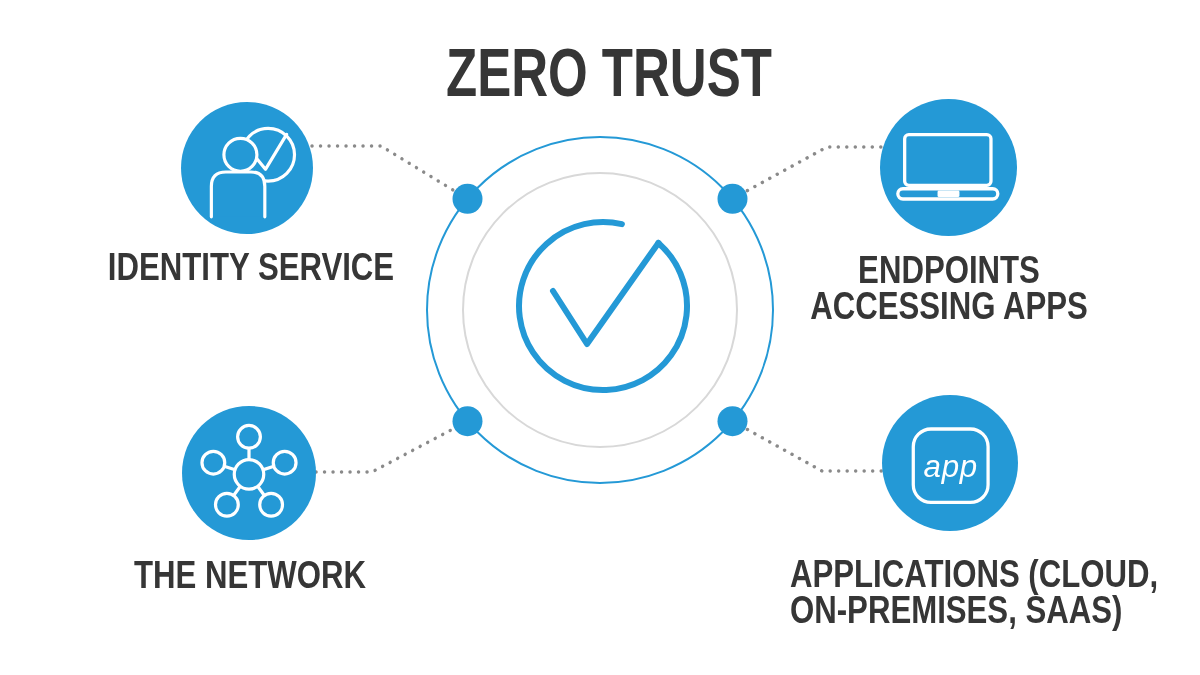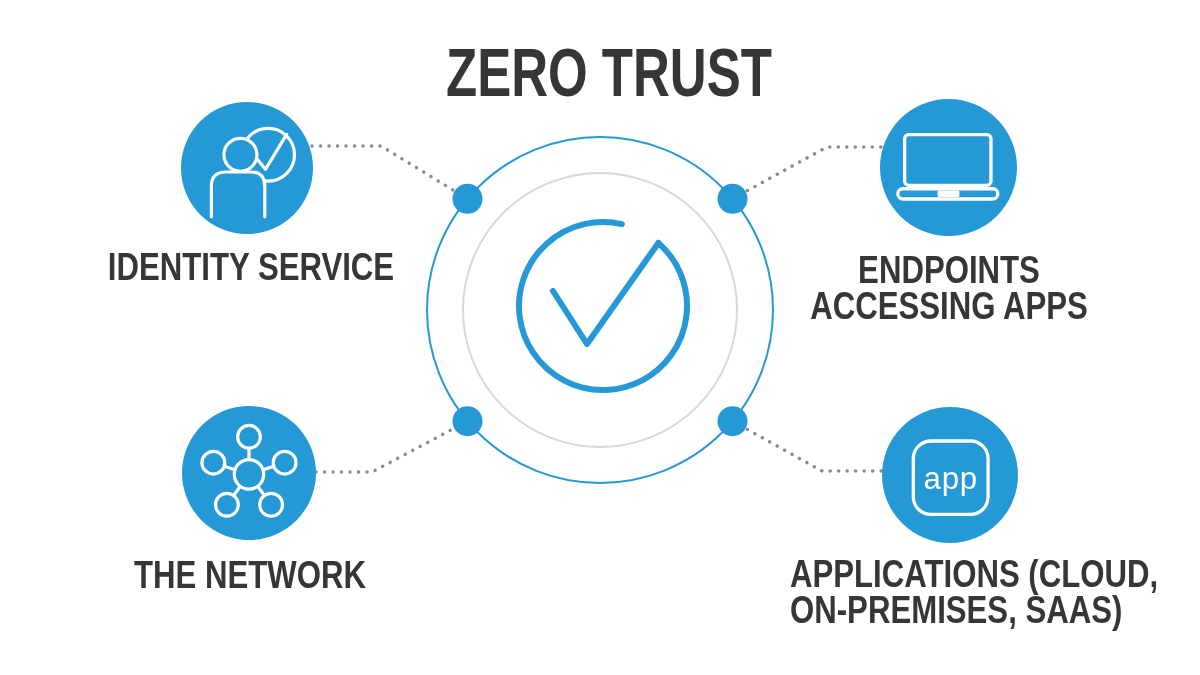--- a/index.html
+++ b/index.html
@@ -46,21 +46,21 @@
     stroke-dasharray: 0.1 8.4;
     stroke-linecap: round;
     stroke-linejoin: round;
   }
   .node { fill: var(--accent-blue); stroke: none; }
   .icon { position: absolute; }
   .icon svg { width: 100%; height: 100%; display: block; }
   .icon-identity     { left: 181px; top: 102px; width: 132px; height: 132px; }
   .icon-endpoints    { left: 880px; top:  99px; width: 137px; height: 137px; }
   .icon-network      { left: 182px; top: 406px; width: 134px; height: 134px; }
-  .icon-applications { left: 882px; top: 407px; width: 136px; height: 136px; }
+  .icon-applications { left: 882px; top: 395px; width: 136px; height: 136px; font-style: italic; }
   .icon-bg { fill: var(--accent-blue); stroke: none; }
   .iw  { fill: none; stroke: var(--icon-stroke); stroke-width: 2.4; stroke-linecap: round; stroke-linejoin: round; }
   .iwf { fill: var(--accent-blue); stroke: var(--icon-stroke); stroke-width: 2.4; stroke-linecap: round; stroke-linejoin: round; }
   .notch { fill: var(--icon-stroke); stroke: none; }
   .app-text {
     fill: var(--icon-stroke);
     font-family: "Liberation Sans", sans-serif;
     font-size: 23px;
     letter-spacing: 0.5px;
     text-anchor: middle;

